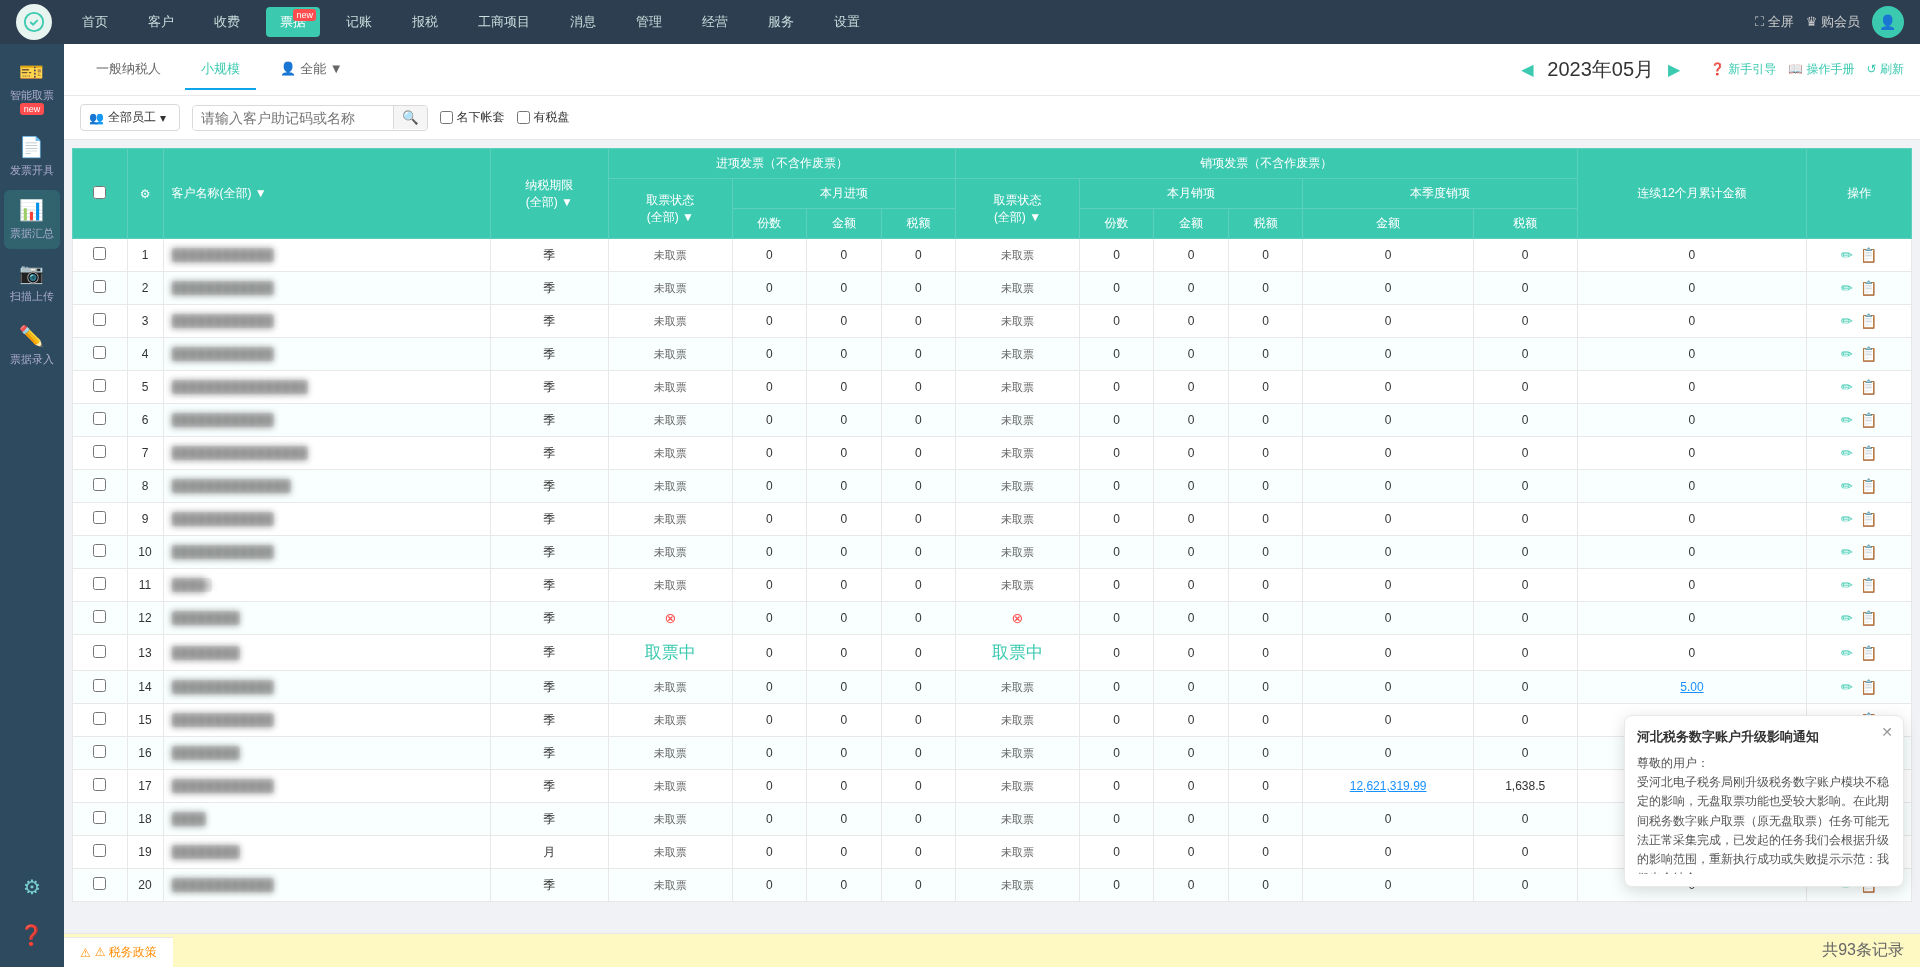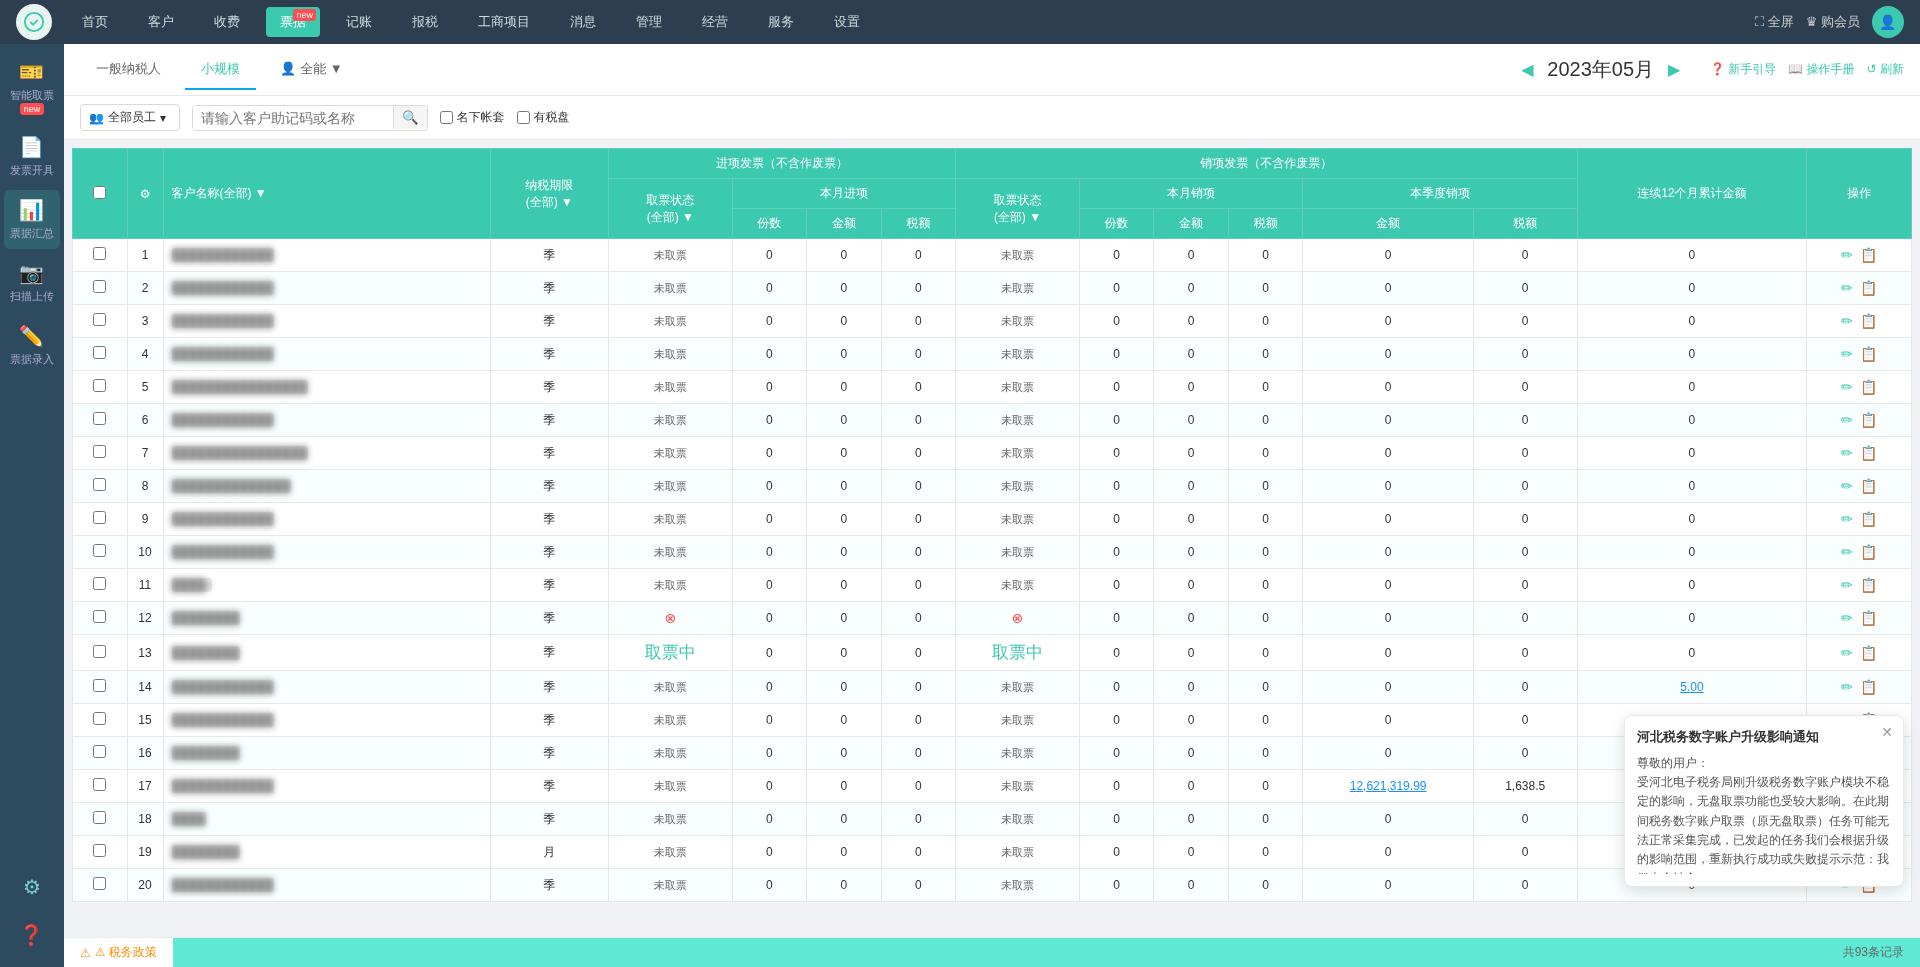--- a/index.html
+++ b/index.html
@@ -66,21 +66,21 @@
     .action-btn { background: none; border: none; cursor: pointer; color: #3bc9b0; padding: 2px; font-size: 14px; }
     .value-link { color: #1890ff; text-decoration: underline; cursor: pointer; }
 
     
     .notification-popup { position: fixed; right: 16px; bottom: 80px; width: 280px; background: #fff; border: 1px solid #e8e8e8; border-radius: 8px; box-shadow: 0 4px 16px rgba(0,0,0,0.15); padding: 12px; z-index: 100; }
     .notification-popup .notif-title { font-size: 13px; font-weight: 600; color: #333; margin-bottom: 8px; }
     .notification-popup .notif-body { font-size: 12px; color: #555; line-height: 1.6; max-height: 120px; overflow: hidden; }
     .notification-popup .notif-close { position: absolute; top: 8px; right: 10px; cursor: pointer; color: #999; font-size: 14px; }
 
     
-    .table-footer { background: #5eead4; border-top: 1px solid #e8e8e8; padding: 6px 16px; display: flex; align-items: center; justify-content: flex-end; font-size: 12px; color: #666; }
+    .table-footer { background: #fef9c3; border-top: 1px solid #e8e8e8; padding: 6px 16px; display: flex; align-items: center; justify-content: flex-end; font-size: 16px; color: #666; }
     .tax-policy { position: fixed; bottom: 0; left: 64px; padding: 6px 16px; font-size: 12px; color: #ff8c00; background: #fff; border-top: 1px solid #e8e8e8; cursor: pointer; display: flex; align-items: center; gap: 4px; }
 
     
     .sidebar-bottom { margin-top: auto; padding-bottom: 12px; display: flex; flex-direction: column; align-items: center; gap: 8px; }
   </style>
 </head>
 <body>
 
 <div class="top-nav">
   <div class="logo">

